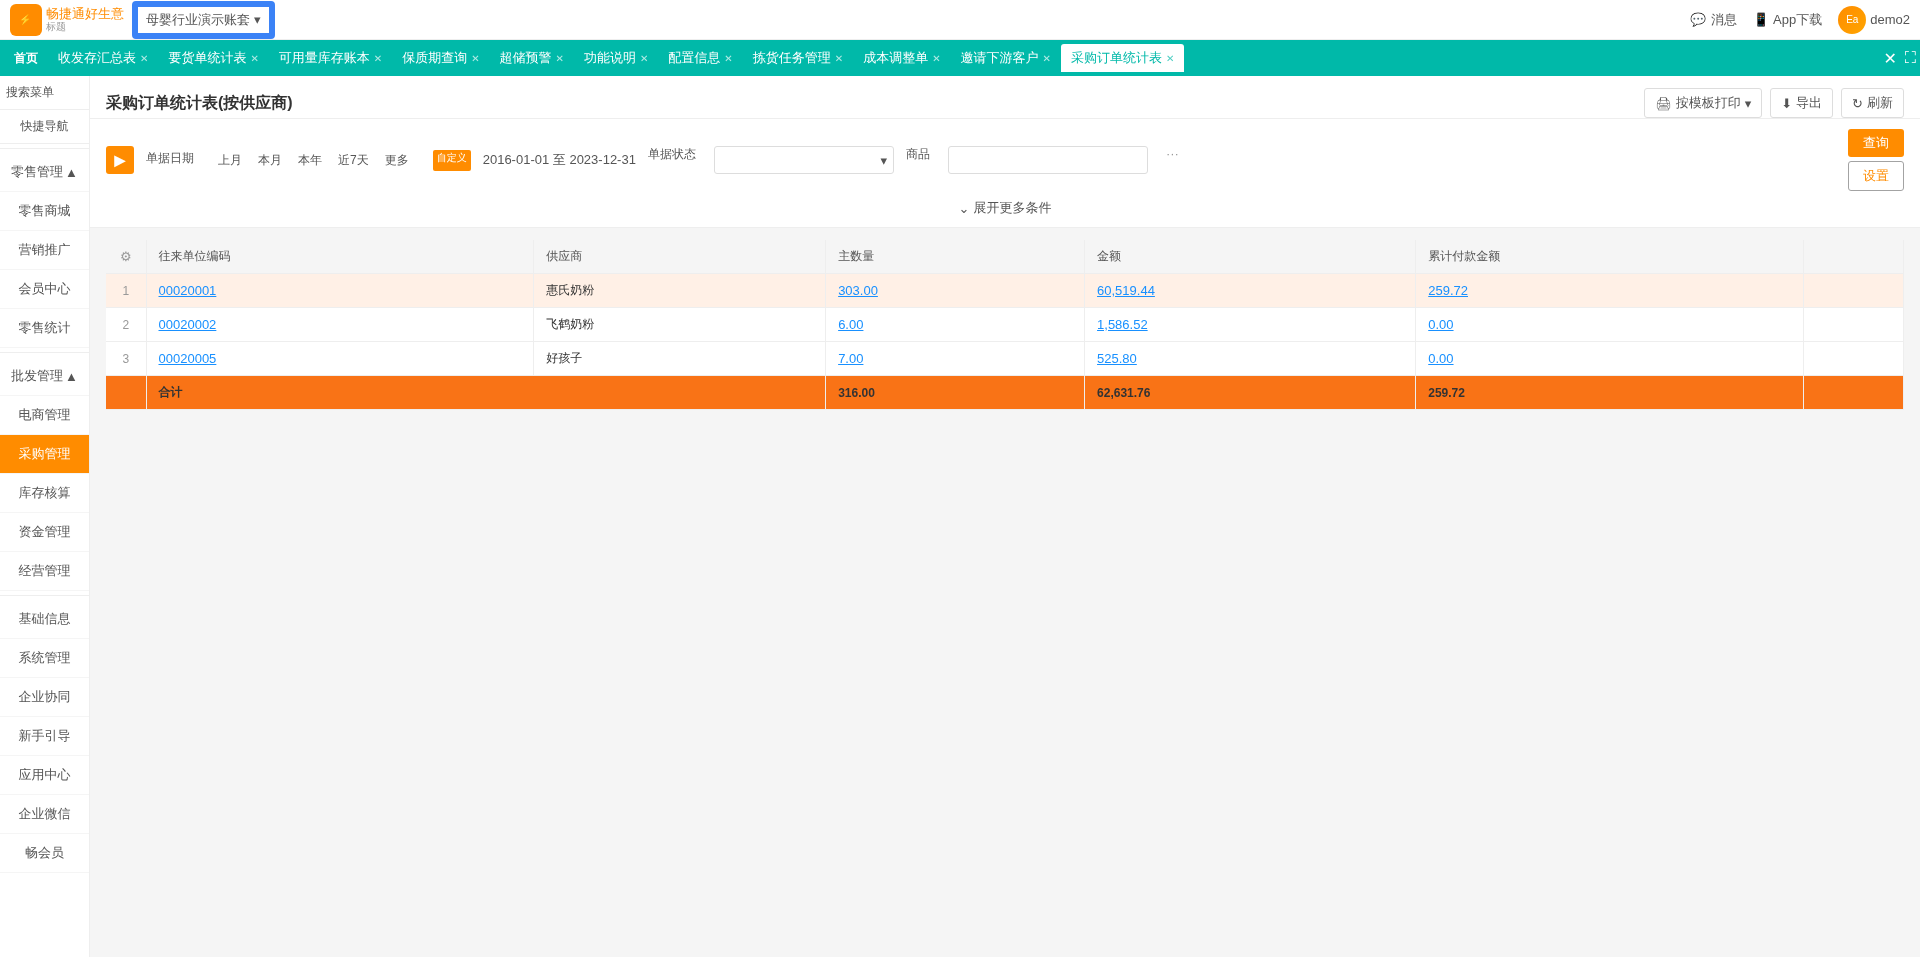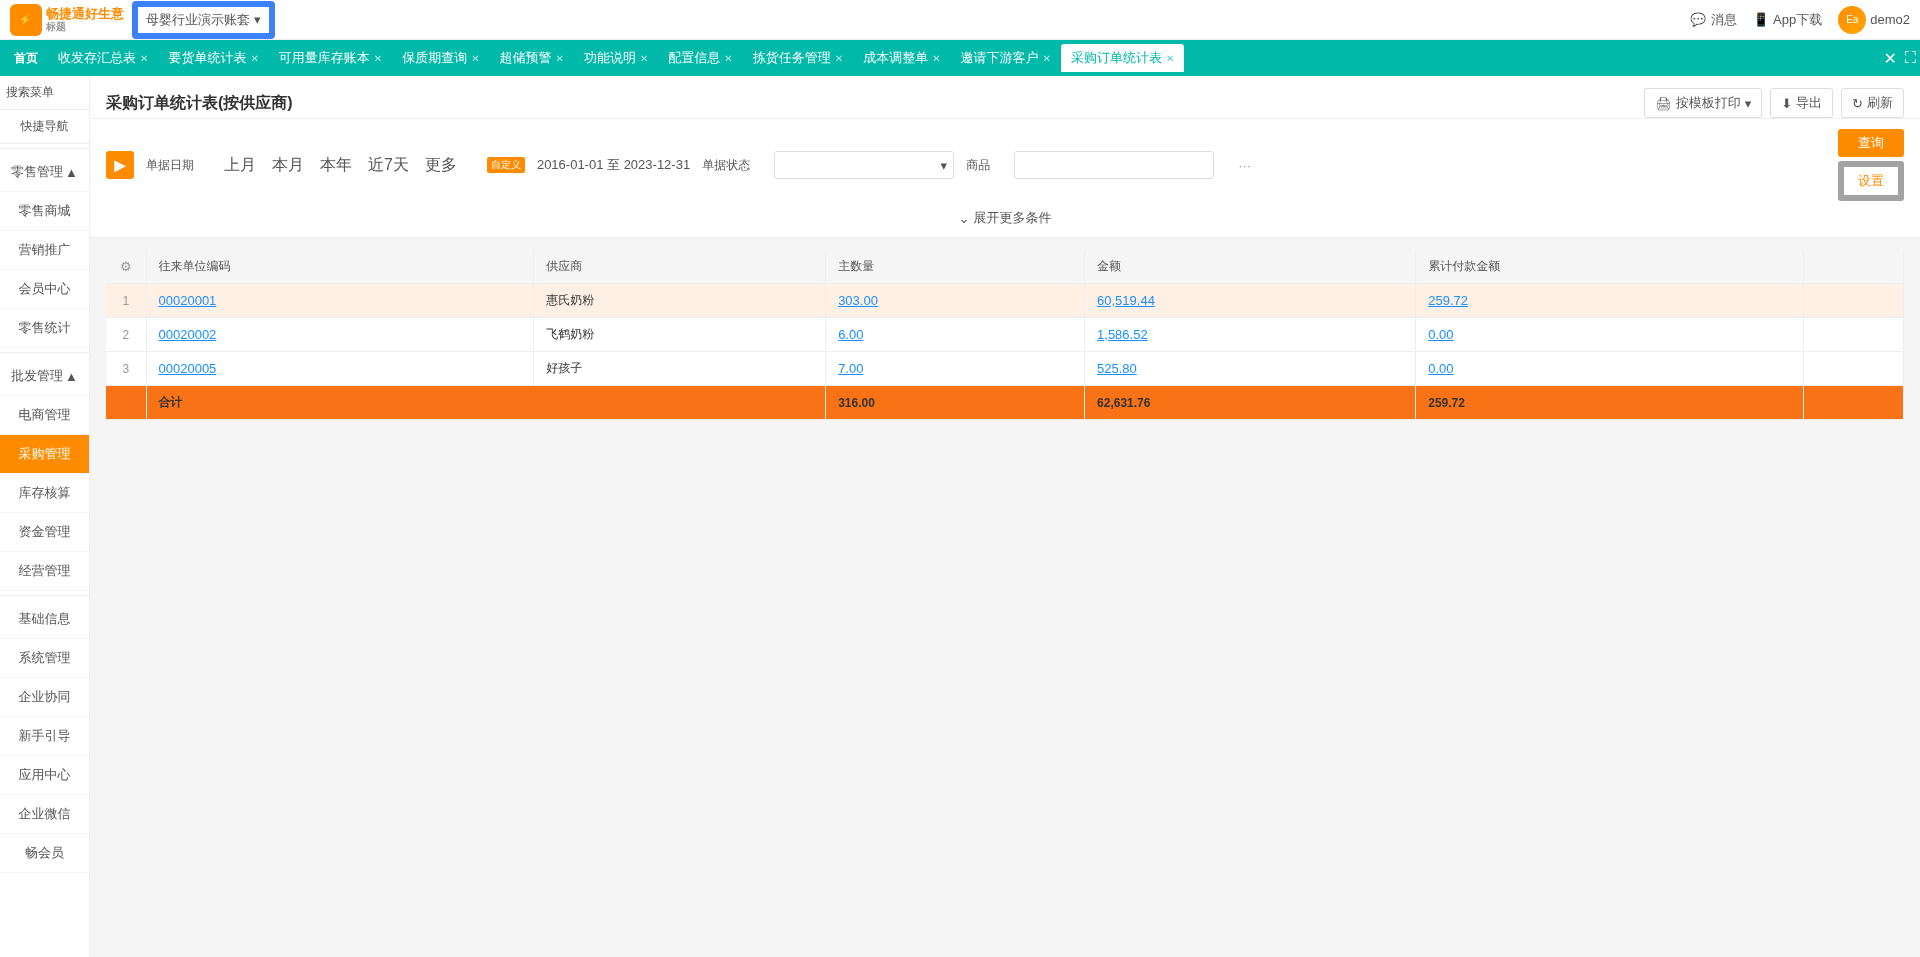--- a/index.html
+++ b/index.html
@@ -3,21 +3,21 @@
   <meta charset="utf-8">
   <style>
     * { box-sizing: border-box; margin: 0; padding: 0; font-family: 'Microsoft YaHei', '微软雅黑', Arial, sans-serif; font-size: 13px; }
     body { background: #f5f5f5; display: flex; flex-direction: column; height: 957px; overflow: hidden; }
 
     
     .top-bar { height: 40px; background: #fff; display: flex; align-items: center; justify-content: space-between; padding: 0 10px; border-bottom: 1px solid #eee; }
     .top-bar-left { display: flex; align-items: center; gap: 8px; }
     .logo-area { display: flex; align-items: center; gap: 4px; }
     .logo-icon { width: 32px; height: 32px; background: #ff8c00; border-radius: 6px; display: flex; align-items: center; justify-content: center; color: white; font-size: 12px; font-weight: bold; }
-    .logo-text { color: #ff8c00; font-size: 12px; font-weight: bold; line-height: 1.2; }
+    .logo-text { color: #ff8c00; font-size: 12px; font-weight: normal; line-height: 1.2; }
     .workspace-selector { display: flex; align-items: center; gap: 4px; padding: 4px 8px; border: 6px solid #3b82f6; border-radius: 4px; cursor: pointer; color: #555; font-size: 12px; }
     .top-bar-right { display: flex; align-items: center; gap: 16px; }
     .top-right-item { display: flex; align-items: center; gap: 4px; color: #555; cursor: pointer; font-size: 12px; }
     .avatar-circle { width: 28px; height: 28px; border-radius: 50%; background: #ff8c00; display: flex; align-items: center; justify-content: center; color: white; font-size: 11px; overflow: hidden; }
     .avatar-img { width: 100%; height: 100%; object-fit: cover; background: linear-gradient(135deg, #ff8c00, #ffa500); display: flex; align-items: center; justify-content: center; color: white; font-size: 10px; }
 
     
     .nav-tabs { height: 36px; background: #00b9a9; display: flex; align-items: center; padding: 4px 4px; gap: 0; overflow: hidden; }
     .nav-tab { height: 28px; padding: 0 10px; display: flex; align-items: center; gap: 4px; color: white; cursor: pointer; font-size: 12px; border-radius: 3px; white-space: nowrap; }
     .nav-tab.active { background: white; color: #00b9a9; border-radius: 3px 3px 0 0; }
@@ -48,31 +48,31 @@
     .page-header { background: white; padding: 12px 16px 0; display: flex; align-items: center; justify-content: space-between; border-bottom: 1px solid #eee; }
     .page-title { font-size: 16px; font-weight: bold; color: #333; }
     .page-header-actions { display: flex; align-items: center; gap: 8px; }
     .btn-print { display: flex; align-items: center; gap: 4px; padding: 5px 10px; border: 1px solid #ddd; border-radius: 3px; cursor: pointer; color: #555; font-size: 12px; background: white; }
     .btn-export { display: flex; align-items: center; gap: 4px; padding: 5px 10px; border: 1px solid #ddd; border-radius: 3px; cursor: pointer; color: #555; font-size: 12px; background: white; }
     .btn-refresh { display: flex; align-items: center; gap: 4px; padding: 5px 10px; border: 1px solid #ddd; border-radius: 3px; cursor: pointer; color: #555; font-size: 12px; background: white; }
 
     
     .filter-area { background: white; padding: 10px 16px; border-bottom: 1px solid #eee; }
     .filter-row { display: flex; align-items: center; gap: 12px; flex-wrap: wrap; }
-    .filter-item { display: flex; align-items: center; gap: 24px; }
+    .filter-item { display: flex; gap: 18px; }
     .filter-label { color: #555; font-size: 12px; white-space: nowrap; }
     .date-shortcuts { display: flex; gap: 4px; }
-    .date-shortcut { padding: 2px 6px; font-size: 16px; color: #555; cursor: pointer; border-radius: 2px; }
+    .date-shortcut { padding: 2px 6px; font-size: 12px; color: #555; cursor: pointer; border-radius: 2px; }
     .date-range { display: flex; align-items: center; gap: 4px; font-size: 12px; color: #555; }
     .custom-badge { background: #ff8c00; color: white; font-size: 10px; padding: 1px 4px; border-radius: 2px; }
     .filter-select { height: 28px; min-width: 180px; border: 1px solid #ddd; border-radius: 3px; padding: 0 6px; font-size: 12px; color: #555; display: flex; align-items: center; justify-content: space-between; cursor: pointer; background: white; }
     .filter-input { height: 28px; border: 1px solid #ddd; border-radius: 3px; padding: 0 6px; font-size: 12px; color: #555; min-width: 200px; }
     .filter-dots { color: #999; cursor: pointer; }
     .btn-query { background: #ff8c00; color: white; border: none; border-radius: 3px; padding: 5px 14px; cursor: pointer; font-size: 13px; }
-    .btn-settings { background: white; color: #ff8c00; border: 6px solid #a3a3a3; border-radius: 3px; padding: 5px 14px; cursor: pointer; font-size: 13px; }
+    .btn-settings { background: white; color: #ff8c00; border: 1px solid #a3a3a3; border-radius: 3px; padding: 5px 14px; cursor: pointer; font-size: 13px; }
     .expand-btn { display: flex; align-items: center; justify-content: center; gap: 4px; color: #555; cursor: pointer; font-size: 12px; margin: 8px 0 0; }
     .filter-toggle { width: 28px; height: 28px; background: #ff8c00; color: white; border-radius: 3px; display: flex; align-items: center; justify-content: center; cursor: pointer; font-size: 14px; font-weight: bold; }
 
     
     .table-container { flex: 1; overflow: auto; padding: 12px 16px; }
     .data-table { width: 100%; border-collapse: collapse; background: white; }
     .data-table th { background: #f5f5f5; padding: 8px 12px; text-align: left; color: #555; font-weight: normal; font-size: 12px; border-bottom: 1px solid #eee; border-right: 1px solid #eee; white-space: nowrap; }
     .data-table th:first-child { width: 40px; text-align: center; }
     .data-table td { padding: 8px 12px; border-bottom: 1px solid #eee; border-right: 1px solid #eee; font-size: 12px; color: #333; }
     .data-table td:first-child { text-align: center; color: #999; }

